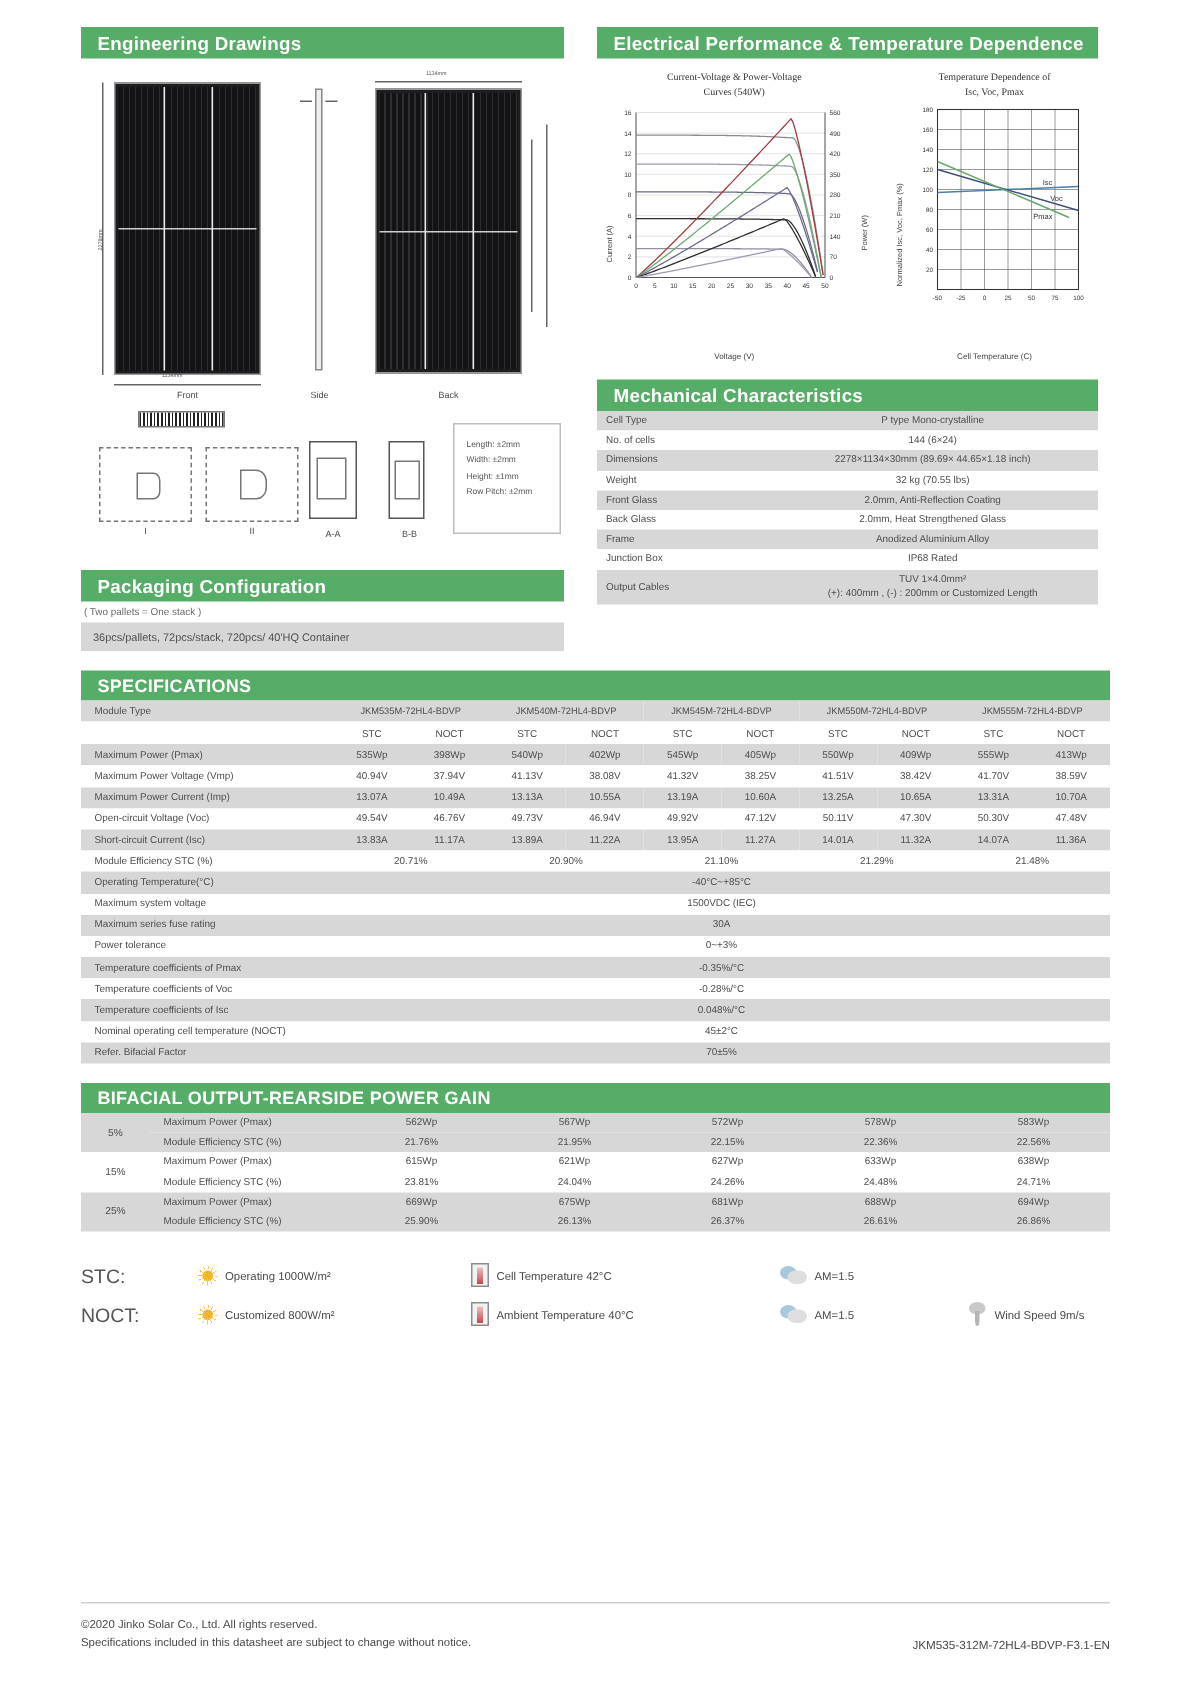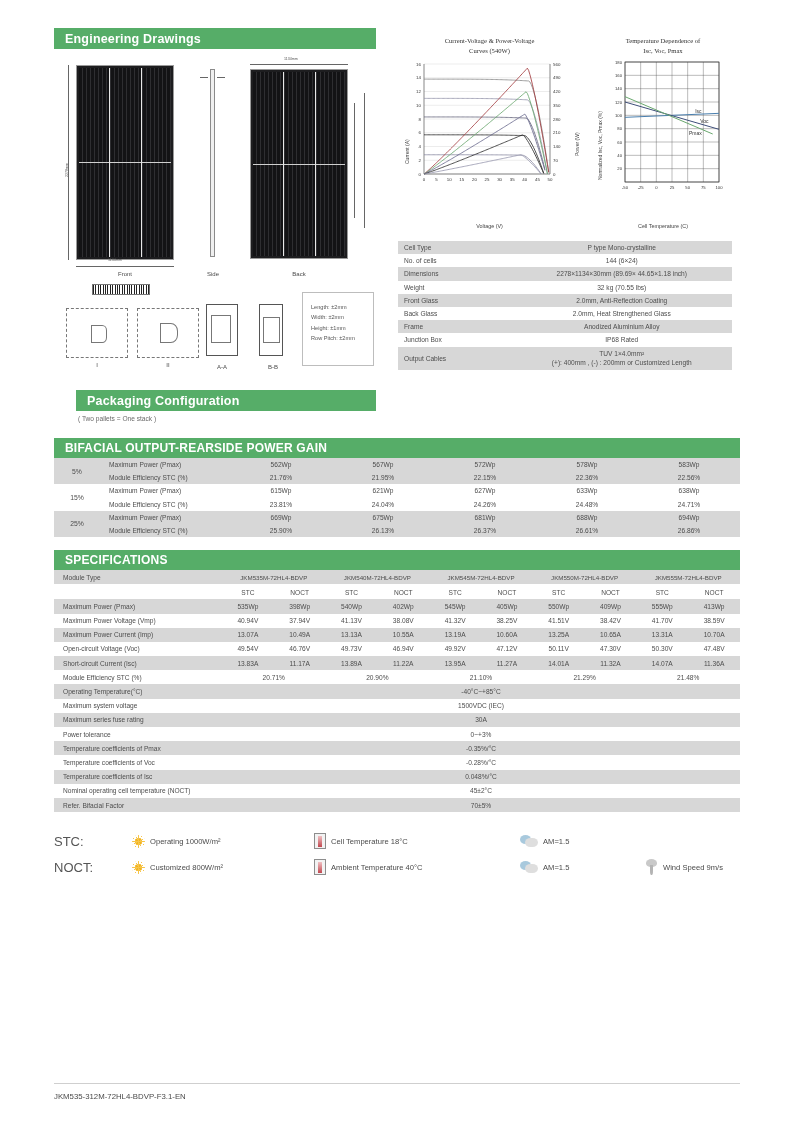--- a/index.html
+++ b/index.html
@@ -5,21 +5,21 @@
   * { box-sizing: border-box; }
   html, body { margin:0; padding:0; }
   body {
     width: 794px; height: 1123px;
     background: #ffffff;
     font-family: "Liberation Sans", sans-serif;
     color: #4a4a4a;
     position: relative;
     overflow: hidden;
   }
-  .page { position:absolute; left:0; top:0; width:794px; height:1123px; padding: 28px 54px 0 54px; }
+  .page { position:absolute; left:0; top:0; width:794px; height:1123px; padding: 18px 54px 0 54px; }
 
   
   .sec-head {
     background: #56ad68;
     color: #ffffff;
     font-weight: bold;
     letter-spacing: .2px;
     display: flex; align-items: center;
   }
   .sec-head.h1 { height: 21px; font-size: 12.5px; padding-left: 11px; }
@@ -202,27 +202,29 @@
         <div class="cap" style="left:198px; top:82px; width:42px;">B-B</div>
 
         <div class="tolbox" style="left:248px; top:10px; width:72px; height:74px;">
           <div>Length: ±2mm</div>
           <div>Width: ±2mm</div>
           <div>Height: ±1mm</div>
           <div>Row Pitch: ±2mm</div>
         </div>
       </div>
 
-      <div style="margin-top:8px;margin-left:22px;">
+      <div style="margin-top:8px;">
         <div class="sec-head h1">Packaging Configuration</div>
         <div class="pack-note">( Two pallets = One stack )</div>
+        <div class="pack-val">36pcs/pallets, 72pcs/stack, 720pcs/ 40'HQ Container</div>
       </div>
     </div>
 
     <div class="col-right">
+      <div class="sec-head h1">Electrical Performance &amp; Temperature Dependence</div>
 
       <div class="chart-wrap">
 
         <div style="width:183px; position:relative;">
           <div class="chart-title">
             
             Current-Voltage &amp; Power-Voltage<br>Curves (540W)
           </div>
           <svg id="ivsvg" width="183" height="160" viewBox="0 0 183 160">
               <line x1="26" y1="118" x2="152" y2="118" stroke="#d9d9d9" stroke-width="0.5"></line>
@@ -328,20 +330,21 @@
               <text x="100.18666666666667" y="56.66666666666667" font-size="5" fill="#333" font-family="Liberation Sans">Isc</text>
               <text x="105.2" y="67.33333333333334" font-size="5" fill="#333" font-family="Liberation Sans">Voc</text>
               <text x="93.92" y="79.33333333333334" font-size="5" fill="#333" font-family="Liberation Sans">Pmax</text>
             </svg>
           <div class="ylab" style="left:2px; top:144px;">Normalized Isc, Voc, Pmax (%)</div>
           <div class="chart-axlabel">Cell Temperature (C)</div>
         </div>
       </div>
 
       <div style="margin-top:12px;">
+        <div class="sec-head h1">Mechanical Characteristics</div>
         <table class="mech">
           <tbody id="mech-body">
               <tr>
                 <td class="k">Cell Type</td>
                 <td class="v">P type Mono-crystalline</td>
               </tr>
               <tr>
                 <td class="k">No. of cells</td>
                 <td class="v">144 (6×24)</td>
               </tr>
@@ -373,79 +376,20 @@
                 <td class="k">Output Cables</td>
                 <td class="v two">
                   <div>TUV  1×4.0mm²</div>
                   <div>(+): 400mm , (-) : 200mm or Customized Length</div>
                 </td>
               </tr>
             </tbody>
         </table>
       </div>
     </div>
-  </div>
-
-  <div style="margin-top:13px;">
-    <div class="sec-head h2">BIFACIAL OUTPUT-REARSIDE POWER GAIN</div>
-    <table class="bif">
-      <tbody id="bif-body">
-          <tr class="g">
-            <td class="pct" rowspan="2">5%</td>
-            <td class="k">Maximum Power (Pmax)</td>
-            <td class="n">562Wp</td>
-            <td class="n">567Wp</td>
-            <td class="n">572Wp</td>
-            <td class="n">578Wp</td>
-            <td class="n">583Wp</td>
-          </tr>
-          <tr class="g">
-            <td class="k">Module Efficiency STC (%)</td>
-            <td class="n">21.76%</td>
-            <td class="n">21.95%</td>
-            <td class="n">22.15%</td>
-            <td class="n">22.36%</td>
-            <td class="n">22.56%</td>
-          </tr>
-          <tr class="w">
-            <td class="pct" rowspan="2">15%</td>
-            <td class="k">Maximum Power (Pmax)</td>
-            <td class="n">615Wp</td>
-            <td class="n">621Wp</td>
-            <td class="n">627Wp</td>
-            <td class="n">633Wp</td>
-            <td class="n">638Wp</td>
-          </tr>
-          <tr class="w">
-            <td class="k">Module Efficiency STC (%)</td>
-            <td class="n">23.81%</td>
-            <td class="n">24.04%</td>
-            <td class="n">24.26%</td>
-            <td class="n">24.48%</td>
-            <td class="n">24.71%</td>
-          </tr>
-          <tr class="g">
-            <td class="pct" rowspan="2">25%</td>
-            <td class="k">Maximum Power (Pmax)</td>
-            <td class="n">669Wp</td>
-            <td class="n">675Wp</td>
-            <td class="n">681Wp</td>
-            <td class="n">688Wp</td>
-            <td class="n">694Wp</td>
-          </tr>
-          <tr class="g">
-            <td class="k">Module Efficiency STC (%)</td>
-            <td class="n">25.90%</td>
-            <td class="n">26.13%</td>
-            <td class="n">26.37%</td>
-            <td class="n">26.61%</td>
-            <td class="n">26.86%</td>
-          </tr>
-        </tbody>
-    </table>
   </div>
 
   <div style="margin-top:13px;">
     <div class="sec-head h2">SPECIFICATIONS</div>
     <table class="spec">
       <tbody id="spec-body">
           <tr class="g">
             <td class="k">Module Type</td>
             <td class="n" colspan="2" style="font-size: 6.2px;">JKM535M-72HL4-BDVP</td>
             <td class="n" colspan="2" style="font-size: 6.2px;">JKM540M-72HL4-BDVP</td>
@@ -572,30 +516,89 @@
             <td class="n" colspan="10">45±2°C</td>
           </tr>
           <tr class="g">
             <td class="k">Refer. Bifacial Factor</td>
             <td class="n" colspan="10">70±5%</td>
           </tr>
         </tbody>
     </table>
   </div>
 
+  <div style="margin-top:13px;">
+    <div class="sec-head h2">BIFACIAL OUTPUT-REARSIDE POWER GAIN</div>
+    <table class="bif">
+      <tbody id="bif-body">
+          <tr class="g">
+            <td class="pct" rowspan="2">5%</td>
+            <td class="k">Maximum Power (Pmax)</td>
+            <td class="n">562Wp</td>
+            <td class="n">567Wp</td>
+            <td class="n">572Wp</td>
+            <td class="n">578Wp</td>
+            <td class="n">583Wp</td>
+          </tr>
+          <tr class="g">
+            <td class="k">Module Efficiency STC (%)</td>
+            <td class="n">21.76%</td>
+            <td class="n">21.95%</td>
+            <td class="n">22.15%</td>
+            <td class="n">22.36%</td>
+            <td class="n">22.56%</td>
+          </tr>
+          <tr class="w">
+            <td class="pct" rowspan="2">15%</td>
+            <td class="k">Maximum Power (Pmax)</td>
+            <td class="n">615Wp</td>
+            <td class="n">621Wp</td>
+            <td class="n">627Wp</td>
+            <td class="n">633Wp</td>
+            <td class="n">638Wp</td>
+          </tr>
+          <tr class="w">
+            <td class="k">Module Efficiency STC (%)</td>
+            <td class="n">23.81%</td>
+            <td class="n">24.04%</td>
+            <td class="n">24.26%</td>
+            <td class="n">24.48%</td>
+            <td class="n">24.71%</td>
+          </tr>
+          <tr class="g">
+            <td class="pct" rowspan="2">25%</td>
+            <td class="k">Maximum Power (Pmax)</td>
+            <td class="n">669Wp</td>
+            <td class="n">675Wp</td>
+            <td class="n">681Wp</td>
+            <td class="n">688Wp</td>
+            <td class="n">694Wp</td>
+          </tr>
+          <tr class="g">
+            <td class="k">Module Efficiency STC (%)</td>
+            <td class="n">25.90%</td>
+            <td class="n">26.13%</td>
+            <td class="n">26.37%</td>
+            <td class="n">26.61%</td>
+            <td class="n">26.86%</td>
+          </tr>
+        </tbody>
+    </table>
+  </div>
+
   <div class="legend">
     <div class="legend-row">
       <div class="legend-lbl" style="width:78px;">STC:</div>
       <div class="legend-item" style="width:182px;">
         <span class="ic ic-sun"></span>
         <span>Operating 1000W/m²</span>
       </div>
       <div class="legend-item" style="width:206px;">
         <span class="ic ic-therm"></span>
-        <span>Cell Temperature 18°C</span>
+        <span>Cell Temperature 42°C</span>
       </div>
       <div class="legend-item">
         <span class="ic ic-cloud"></span>
         <span>AM=1.5</span>
       </div>
     </div>
     <div class="legend-row">
       <div class="legend-lbl" style="width:78px;">NOCT:</div>
       <div class="legend-item" style="width:182px;">
         <span class="ic ic-sun"></span>
@@ -612,17 +615,21 @@
       <div class="legend-item">
         <span class="ic ic-wind"></span>
         <span>Wind Speed 9m/s</span>
       </div>
     </div>
   </div>
 
   <div class="footer">
     <div class="foot-rule"></div>
     <div class="foot-inner">
+      <div class="foot-left">
+        <div>©2020 Jinko Solar Co., Ltd. All rights reserved.</div>
+        <div>Specifications included in this datasheet are subject to change without notice.</div>
+      </div>
       <div class="foot-right">JKM535-312M-72HL4-BDVP-F3.1-EN</div>
     </div>
   </div>
 
 </div>
 
 </body></html>

